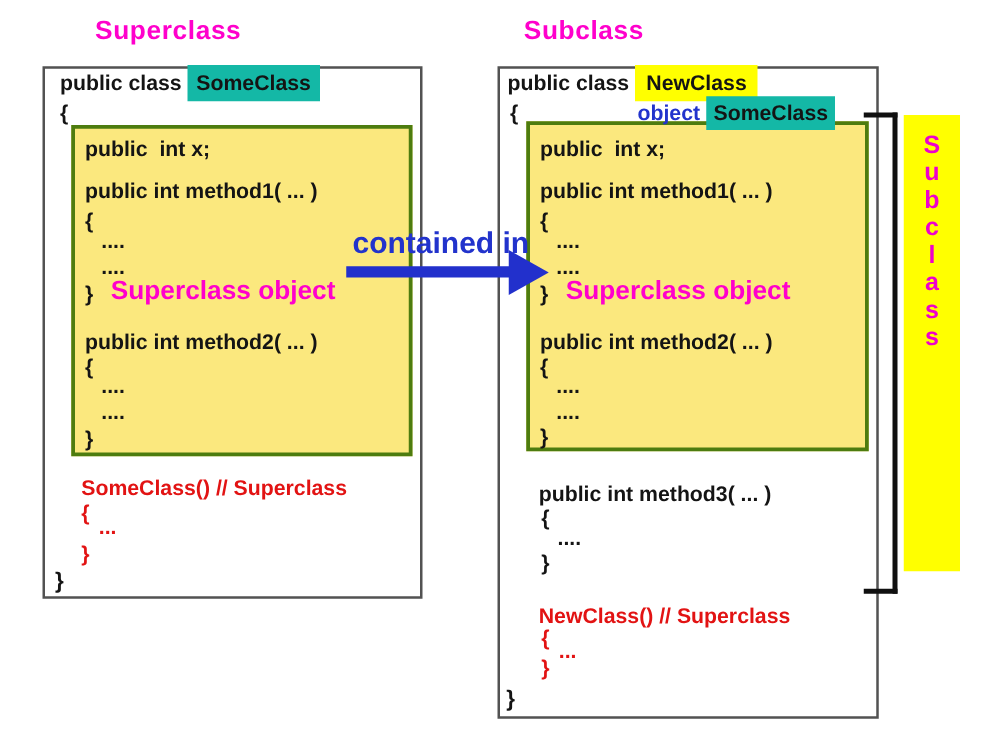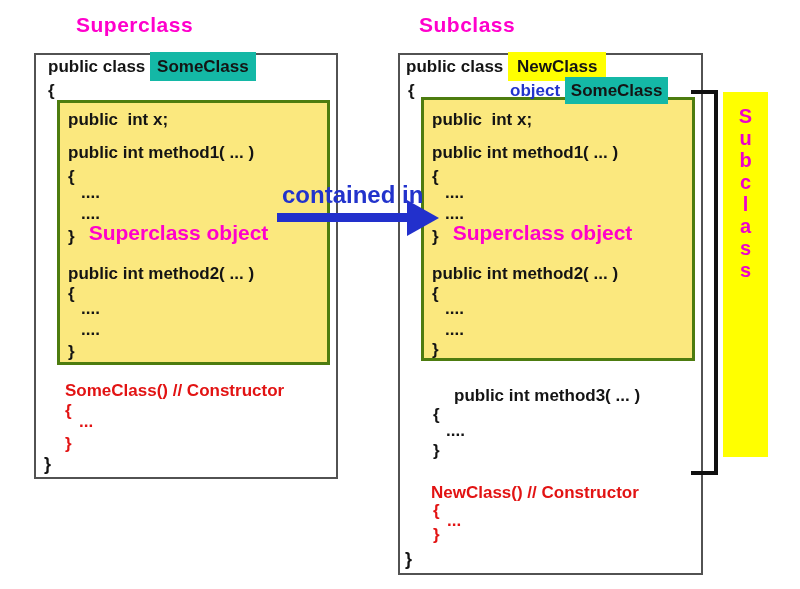--- a/index.html
+++ b/index.html
@@ -73,21 +73,21 @@
     <div class="code" style="left:21px;top:80px;">....</div>
     <div class="code" style="left:21px;top:101px;">....</div>
     <div class="code" style="left:8px;top:122px;"><span>}</span><span class="objlabel">Superclass object</span></div>
     <div class="code" style="left:8px;top:161px;">public int method2( ... )</div>
     <div class="code" style="left:8px;top:181px;">{</div>
     <div class="code" style="left:21px;top:196px;">....</div>
     <div class="code" style="left:21px;top:217px;">....</div>
     <div class="code" style="left:8px;top:239px;">}</div>
   </div>
 
-  <div class="code red" style="left:65px;top:381px;">SomeClass() // Constructor</div>
+  <div class="code red" style="left:65px;top:381px;">SomeClass() // Superclass</div>
   <div class="code red" style="left:65px;top:401px;">{</div>
   <div class="code red" style="left:79px;top:412px;">...</div>
   <div class="code red" style="left:65px;top:434px;">}</div>
 
   <div class="code closing" style="left:44px;top:454px;">}</div>
 </div>
 
 <div>
   <div class="contained">contained in</div>
   <div class="arrow-shaft"></div>
@@ -112,26 +112,26 @@
     <div class="code" style="left:21px;top:83px;">....</div>
     <div class="code" style="left:21px;top:104px;">....</div>
     <div class="code" style="left:8px;top:125px;"><span>}</span><span class="objlabel">Superclass object</span></div>
     <div class="code" style="left:8px;top:164px;">public int method2( ... )</div>
     <div class="code" style="left:8px;top:184px;">{</div>
     <div class="code" style="left:21px;top:199px;">....</div>
     <div class="code" style="left:21px;top:220px;">....</div>
     <div class="code" style="left:8px;top:240px;">}</div>
   </div>
 
-  <div class="code" style="left:431px;top:386px;margin-left:23px;">public int method3( ... )</div>
+  <div class="code" style="left:431px;top:386px;">public int method3( ... )</div>
   <div class="code" style="left:433px;top:405px;">{</div>
   <div class="code" style="left:446px;top:421px;">....</div>
   <div class="code" style="left:433px;top:441px;">}</div>
 
-  <div class="code red" style="left:431px;top:483px;">NewClass() // Constructor</div>
+  <div class="code red" style="left:431px;top:483px;">NewClass() // Superclass</div>
   <div class="code red" style="left:433px;top:501px;">{</div>
   <div class="code red" style="left:447px;top:511px;">...</div>
   <div class="code red" style="left:433px;top:525px;">}</div>
 
   <div class="code closing" style="left:405px;top:549px;">}</div>
 </div>
 
 <div>
   <div class="bracket-part" style="left:691px;top:90px;width:27px;height:4px;"></div>
   <div class="bracket-part" style="left:714px;top:90px;width:4px;height:385px;"></div>

